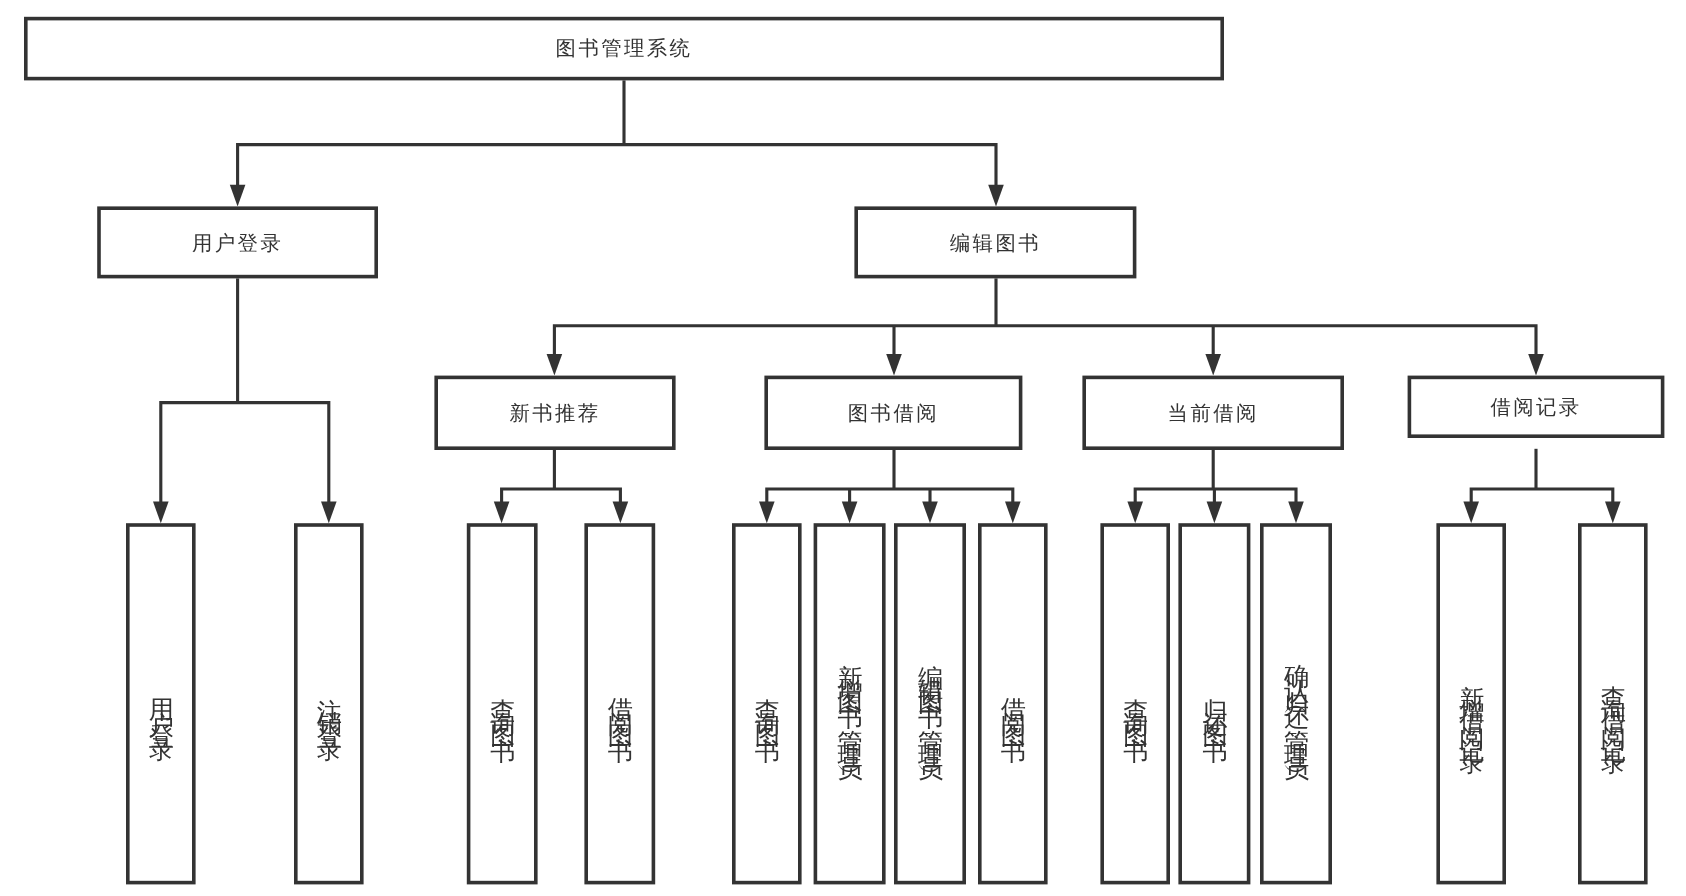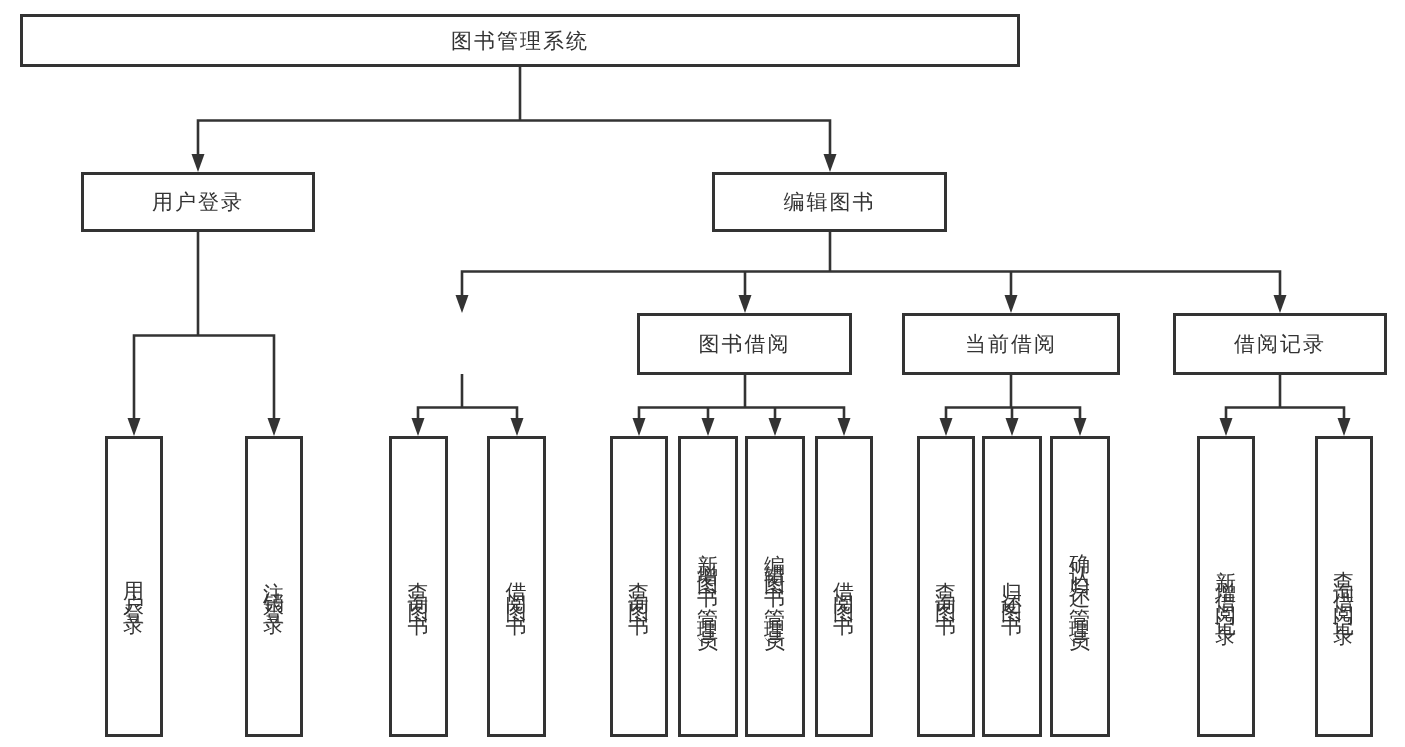--- a/index.html
+++ b/index.html
@@ -23,21 +23,21 @@
   }
   .connectors polygon{fill:var(--line-color);stroke:none;}
   .node{
     position:absolute;
     box-sizing:border-box;
     border:3px solid var(--line-color);
     background:#fff;
     display:flex;align-items:center;justify-content:center;
   }
   .node .label{
-    font-size:21px;
+    font-size:17px;
     letter-spacing:2px;
     white-space:nowrap;
     color:var(--text-color);
   }
   .node.leaf .label{
     writing-mode:vertical-rl;
     text-orientation:mixed;
     letter-spacing:11px;
     font-size:21px;
     line-height:1;
@@ -116,27 +116,30 @@
     <span class="label">图书管理系统</span>
   </div>
 
   <div class="node" style="left:81px;top:172px;width:234px;height:60px">
     <span class="label">用户登录</span>
   </div>
   <div class="node" style="left:712px;top:172px;width:235px;height:60px">
     <span class="label">编辑图书</span>
   </div>
 
+  <div class="node" style="left:362px;top:313px;width:201px;height:62px">
+    <span class="label">新书推荐</span>
+  </div>
   <div class="node" style="left:637px;top:313px;width:215px;height:62px">
     <span class="label">图书借阅</span>
   </div>
   <div class="node" style="left:902px;top:313px;width:218px;height:62px">
     <span class="label">当前借阅</span>
   </div>
-  <div class="node" style="left:1173px;top:313px;width:214px;height:62px">
+  <div class="node" style="left:1173px;top:313px;width:214px;height:52px">
     <span class="label">借阅记录</span>
   </div>
 
   <div class="node leaf" style="left:105px;top:436px;width:58px;height:301px">
     <span class="label">用户登录</span>
   </div>
   <div class="node leaf" style="left:245px;top:436px;width:58px;height:301px">
     <span class="label">注销登录</span>
   </div>
 

